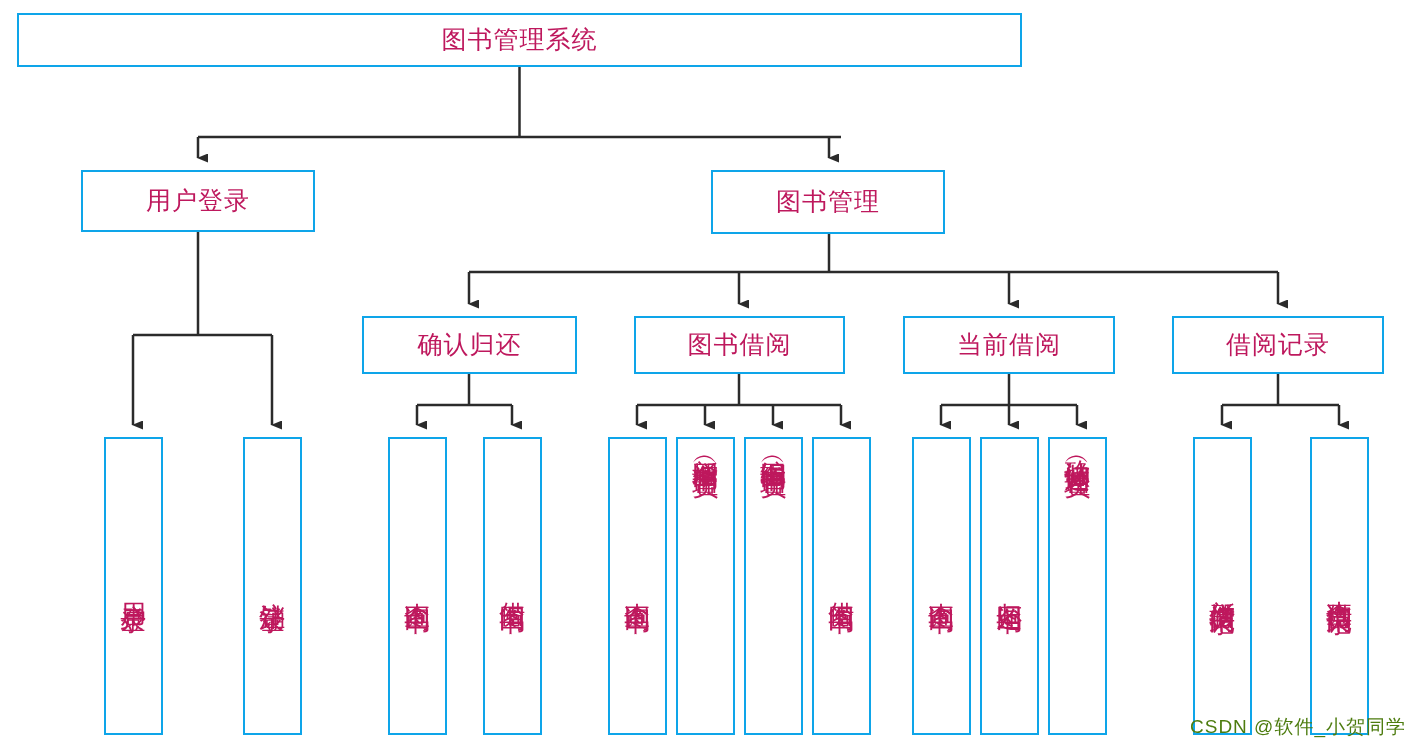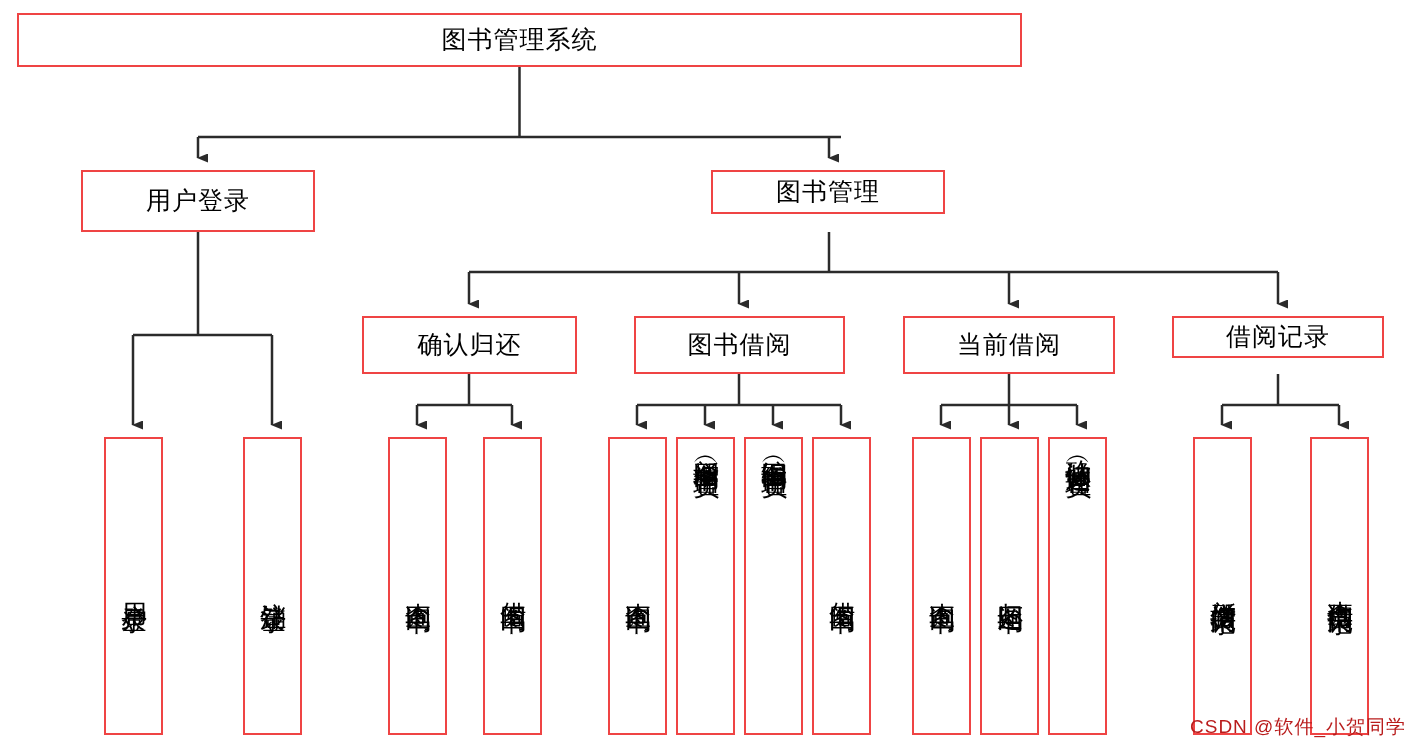--- a/index.html
+++ b/index.html
@@ -20,27 +20,26 @@
   svg.diagram-canvas {
     position: absolute;
     left: 0;
     top: 0;
     width: 1405px;
     height: 747px;
   }
   .node-box {
     position: absolute;
     box-sizing: border-box;
-    border: 2px solid #ef4444;
+    border: 2px solid #0ea5e9;
     background: #ffffff;
     display: flex;
     align-items: center;
     justify-content: center;
-    color: #000000;
-    font-family: Liberation Serif, serif;
+    color: #be185d;
   }
   .node-box.horizontal {
     font-size: 25px;
     letter-spacing: 1px;
     line-height: 1.1;
   }
   .node-box.root {
     font-size: 25px;
   }
   .node-label-vertical {
@@ -56,21 +55,21 @@
     align-items: flex-start;
     justify-content: center;
     padding-top: 0;
   }
   .node-box.vertical.centered {
     align-items: center;
   }
   .watermark {
     position: absolute;
     font-size: 19px;
-    color: #b91c1c;
+    color: #4d7c0f;
     letter-spacing: 1px;
     white-space: nowrap;
     user-select: none;
     text-align: right;
   }
 </style>
 </head>
 <body>
 
 <div id="diagram-root">
@@ -126,34 +125,34 @@
     </g>
   </svg>
 
   <div class="node-box root horizontal" style="left:17px; top:13px; width:1005px; height:54px;">
     <span>图书管理系统</span>
   </div>
 
   <div class="node-box horizontal" style="left:81px; top:170px; width:234px; height:62px;">
     <span>用户登录</span>
   </div>
-  <div class="node-box horizontal" style="left:711px; top:170px; width:234px; height:44px;">
+  <div class="node-box horizontal" style="left:711px; top:170px; width:234px; height:64px;">
     <span>图书管理</span>
   </div>
 
   <div class="node-box horizontal" style="left:362px; top:316px; width:215px; height:58px;">
     <span>确认归还</span>
   </div>
   <div class="node-box horizontal" style="left:634px; top:316px; width:211px; height:58px;">
     <span>图书借阅</span>
   </div>
   <div class="node-box horizontal" style="left:903px; top:316px; width:212px; height:58px;text-align:center;">
     <span>当前借阅</span>
   </div>
-  <div class="node-box horizontal" style="left:1172px; top:316px; width:212px; height:42px;">
+  <div class="node-box horizontal" style="left:1172px; top:316px; width:212px; height:58px;">
     <span>借阅记录</span>
   </div>
 
   <div class="node-box vertical centered" style="left:104px; top:437px; width:59px; height:298px;">
     <span class="node-label-vertical">用户登录</span>
   </div>
   <div class="node-box vertical centered" style="left:243px; top:437px; width:59px; height:298px;">
     <span class="node-label-vertical">注销登录</span>
   </div>
 

